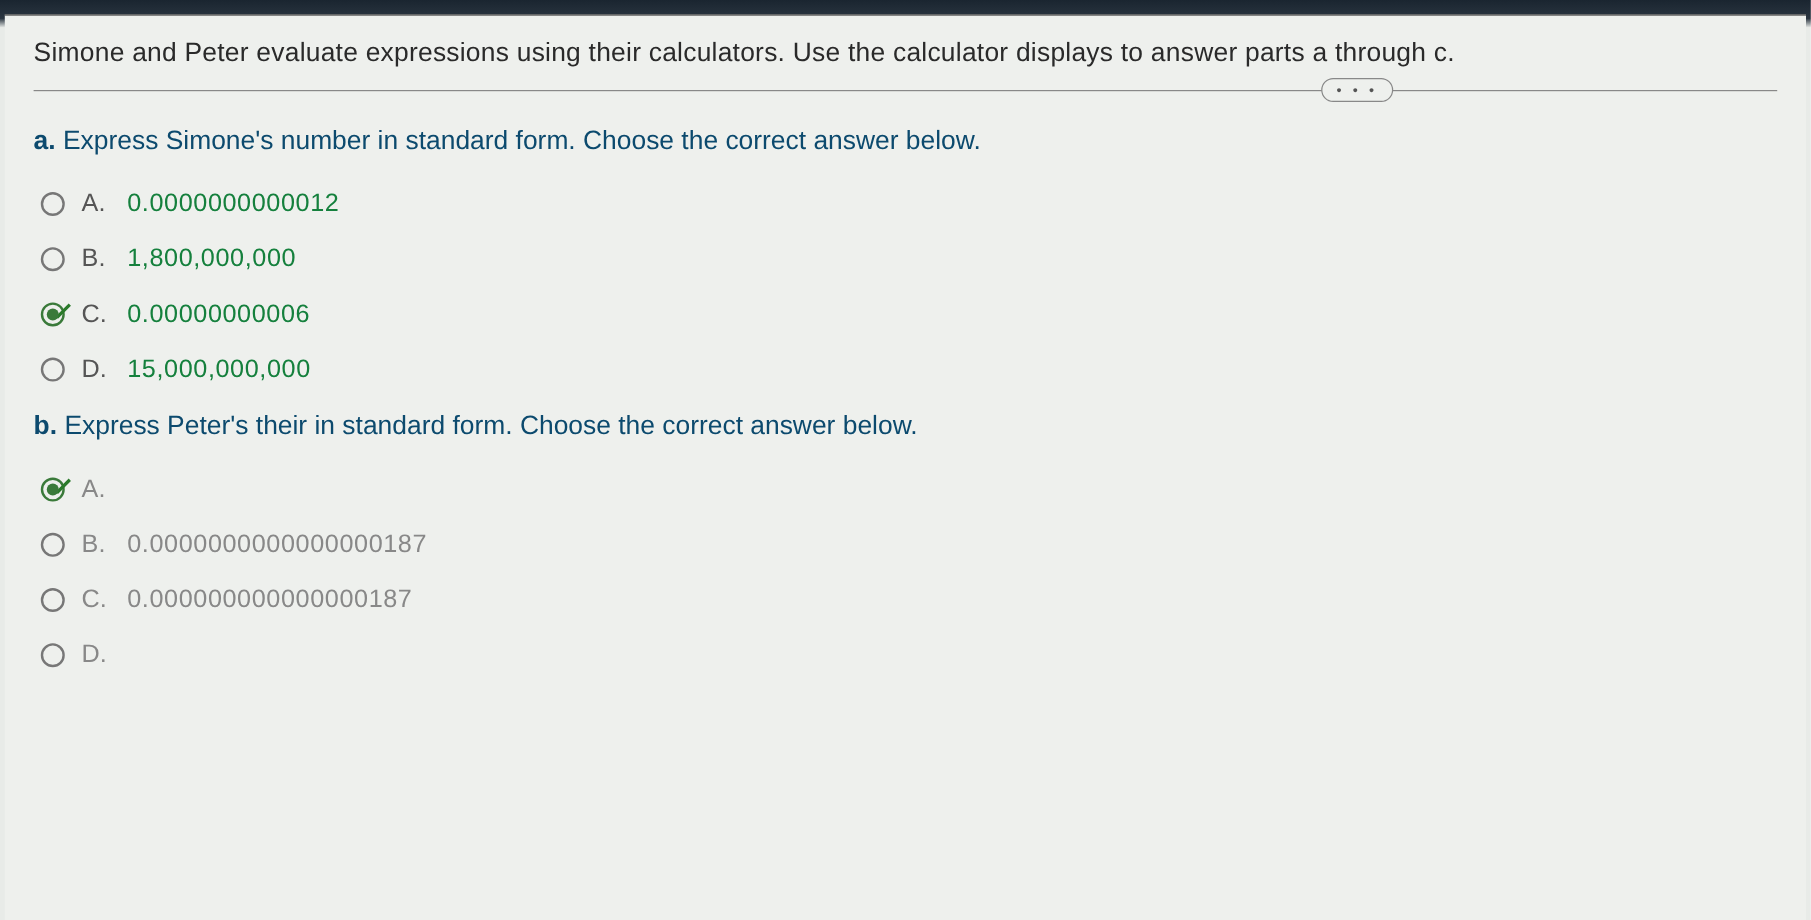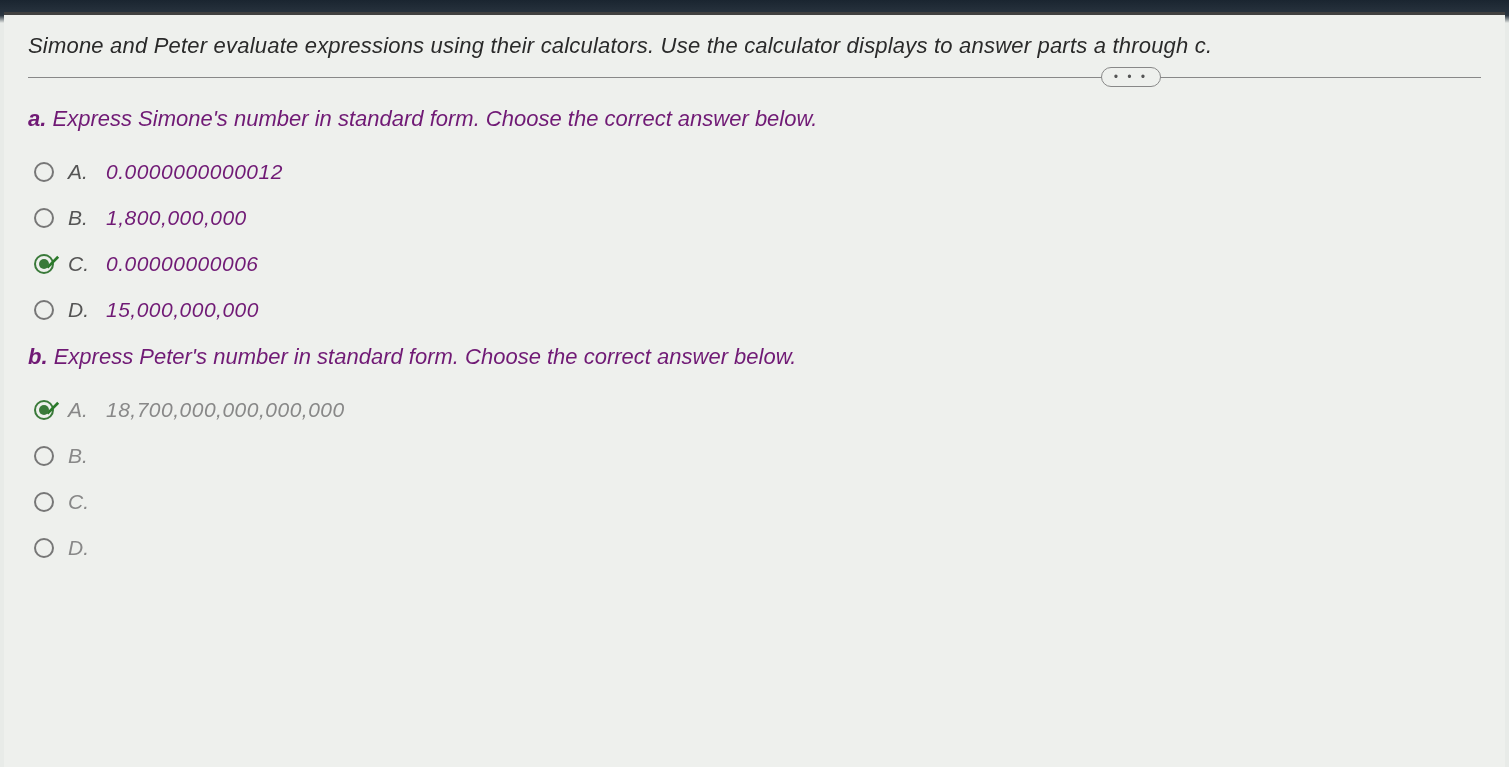--- a/index.html
+++ b/index.html
@@ -12,22 +12,21 @@
       background: linear-gradient(180deg, #1a2530 0%, #2a3540 2%, #e8ebe8 3%);
       width: 1509px;
       height: 767px;
       overflow: hidden;
     }
     .container {
       background: #eef0ed;
       margin: 12px 4px 0 4px;
       padding: 18px 24px;
       min-height: 755px;
-      border-top: 3px solid #404040;
-      font-style: italic;
+      border-top: 1px solid #404040;
     }
     .question-intro {
       font-size: 22px;
       color: #2a2a2a;
       margin-bottom: 18px;
       letter-spacing: 0.2px;
     }
     .divider-wrap {
       position: relative;
       margin-bottom: 28px;
@@ -48,21 +47,21 @@
       height: 20px;
       display: flex;
       align-items: center;
       justify-content: center;
       letter-spacing: 3px;
       font-size: 12px;
       color: #555;
     }
     .part-label {
       font-size: 22px;
-      color: #701a75;
+      color: #0c4a6e;
     }
     .part-label b {
       font-weight: bold;
     }
     .part-a, .part-b {
       margin-bottom: 18px;
     }
     .options {
       margin-top: 28px;
       padding-left: 6px;
@@ -108,21 +107,21 @@
       fill: none;
       stroke: #2a7a2a;
       stroke-width: 3;
     }
     .opt-letter {
       margin-right: 14px;
       min-width: 24px;
       color: #555;
     }
     .opt-value {
-      color: #701a75;
+      color: #15803d;
       letter-spacing: 0.5px;
     }
     .option-row.faded .opt-letter,
     .option-row.faded .opt-value {
       color: #888;
     }
   </style>
 </head>
 <body>
 
@@ -171,44 +170,45 @@
         <span class="opt-letter">D.</span>
         <span class="opt-value">15,000,000,000</span>
       </div>
 
     </div>
   </div>
 
   <div class="part-b">
     <div class="part-label">
       <b>b.</b>
-      <span>Express Peter's number in standard form. Choose the correct answer below.</span>
+      <span>Express Peter's their in standard form. Choose the correct answer below.</span>
     </div>
     <div class="options">
 
       <div class="option-row faded">
         <div class="radio checked">
           <span class="checkmark">
             <svg viewBox="0 0 20 16">
                 <path d="M2 8 L7 13 L18 2"></path>
               </svg>
           </span>
         </div>
         <span class="opt-letter">A.</span>
-        <span class="opt-value">18,700,000,000,000,000</span>
       </div>
 
       <div class="option-row faded">
         <div class="radio"></div>
         <span class="opt-letter">B.</span>
+        <span class="opt-value">0.0000000000000000187</span>
       </div>
 
       <div class="option-row faded">
         <div class="radio"></div>
         <span class="opt-letter">C.</span>
+        <span class="opt-value">0.000000000000000187</span>
       </div>
 
       <div class="option-row faded">
         <div class="radio"></div>
         <span class="opt-letter">D.</span>
       </div>
 
     </div>
   </div>
 

